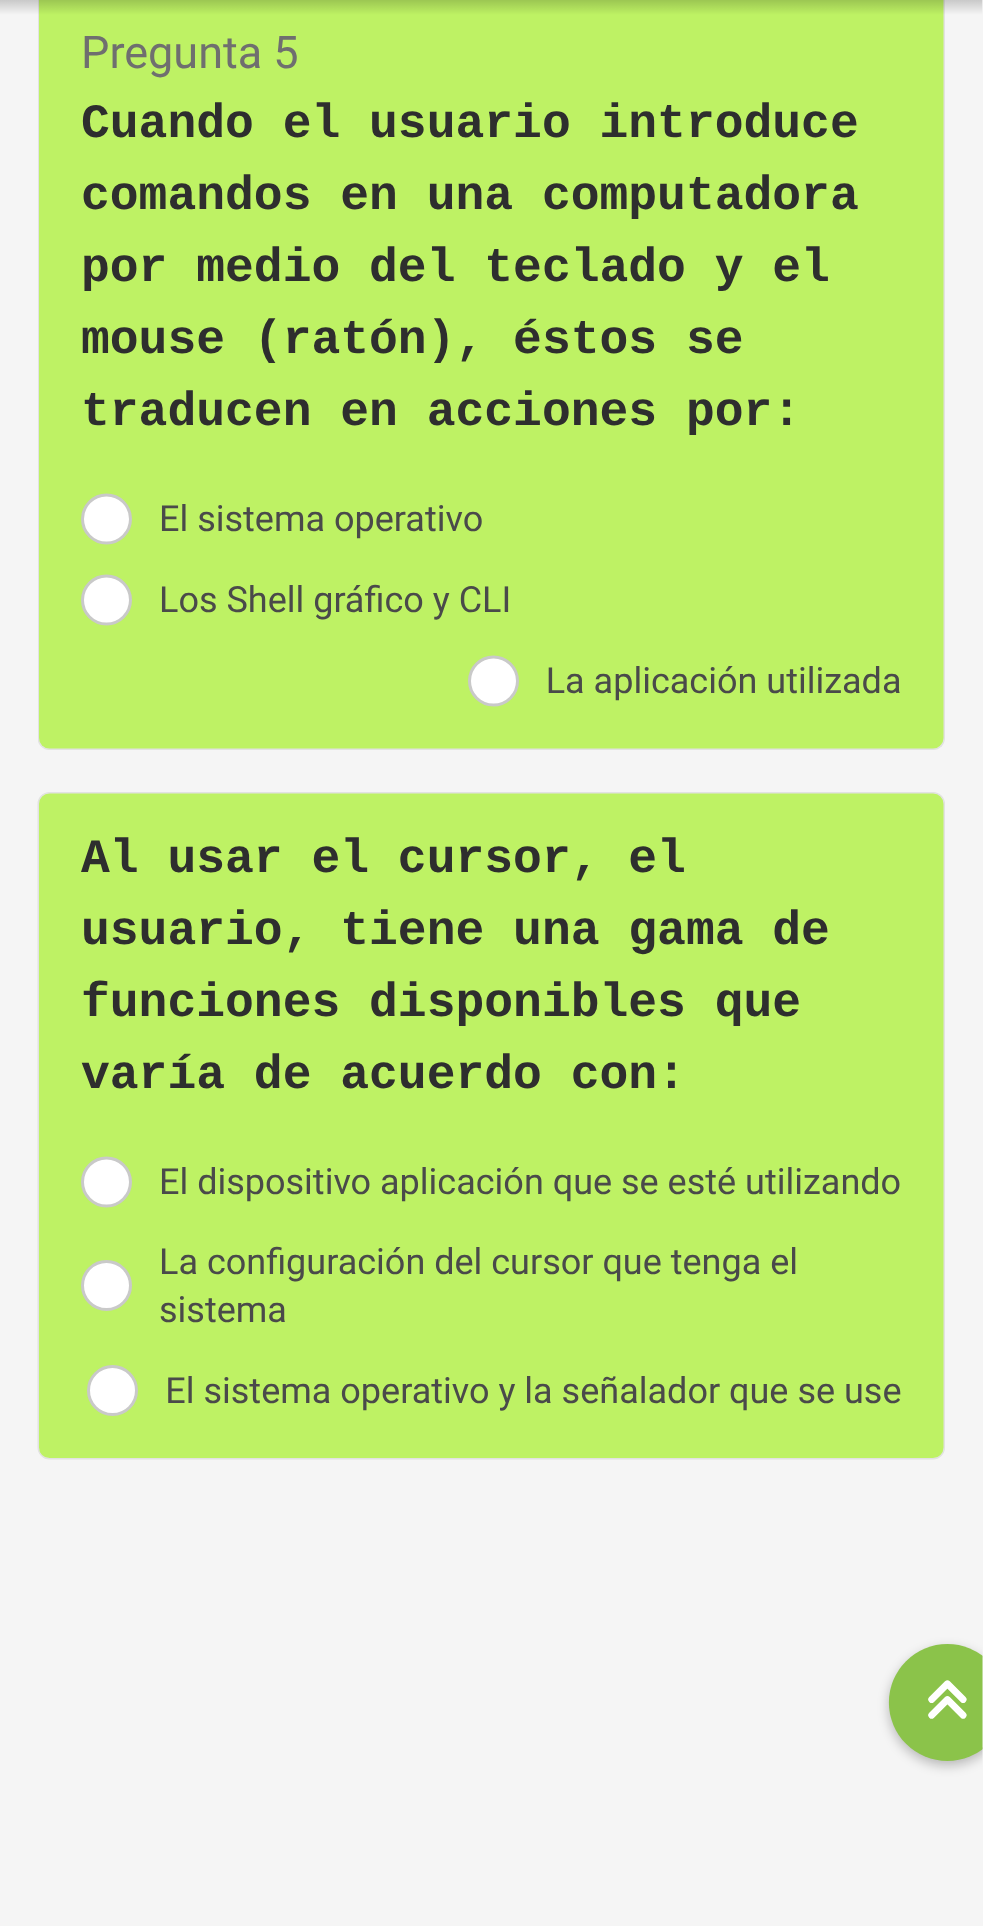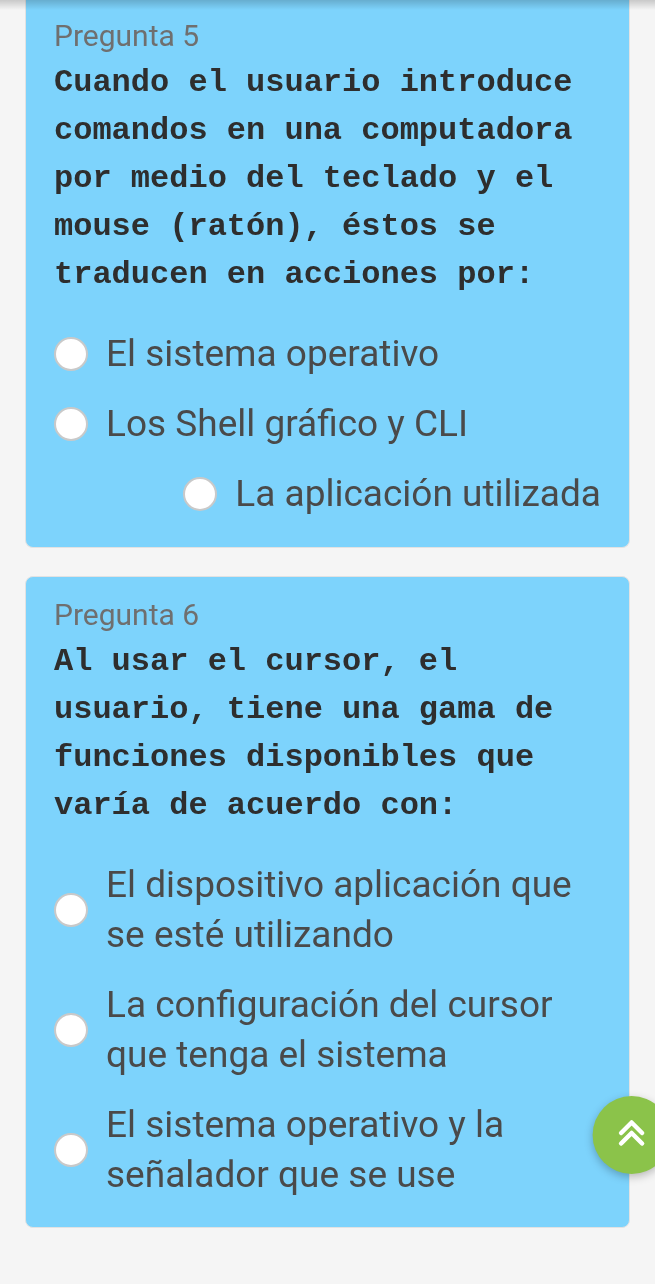--- a/index.html
+++ b/index.html
@@ -13,21 +13,21 @@
   }
   .top-shadow {
     position: absolute;
     top: 0; left: 0; right: 0;
     height: 10px;
     background: linear-gradient(to bottom, rgba(0,0,0,0.18), rgba(0,0,0,0));
     pointer-events: none;
     z-index: 10;
   }
   .card {
-    background: #7dd3fc;
+    background: #bef264;
     border: 1px solid #e2e2e2;
     border-radius: 8px;
     padding: 20px 28px 28px 28px;
     margin-bottom: 28px;
   }
   .card.first {
     border-top-left-radius: 0;
     border-top-right-radius: 0;
     border-top: none;
     padding-top: 18px;
@@ -57,21 +57,21 @@
   .radio {
     flex-shrink: 0;
     width: 34px;
     height: 34px;
     border: 2.5px solid #c9c9c9;
     border-radius: 50%;
     background: #fff;
   }
   .option-text {
     color: #4a4a4a;
-    font-size: 37px;
+    font-size: 24px;
     font-weight: 400;
     line-height: 1.35;
   }
   .fab {
     position: absolute;
     right: 0;
     bottom: 110px;
     width: 78px;
     height: 78px;
     border-radius: 50%;
@@ -101,21 +101,20 @@
     <div class="radio"></div>
     <div class="option-text">Los Shell gráfico y CLI</div>
   </div>
   <div class="option">
     <div class="radio"></div>
     <div class="option-text">La aplicación utilizada</div>
   </div>
 </div>
 
 <div class="card">
-  <div class="question-label">Pregunta 6</div>
   <div class="question-text">Al usar el cursor, el usuario, tiene una gama de funciones disponibles que varía de acuerdo con:</div>
   <div class="option">
     <div class="radio"></div>
     <div class="option-text">El dispositivo aplicación que se esté utilizando</div>
   </div>
   <div class="option">
     <div class="radio"></div>
     <div class="option-text">La configuración del cursor que tenga el sistema</div>
   </div>
   <div class="option">

